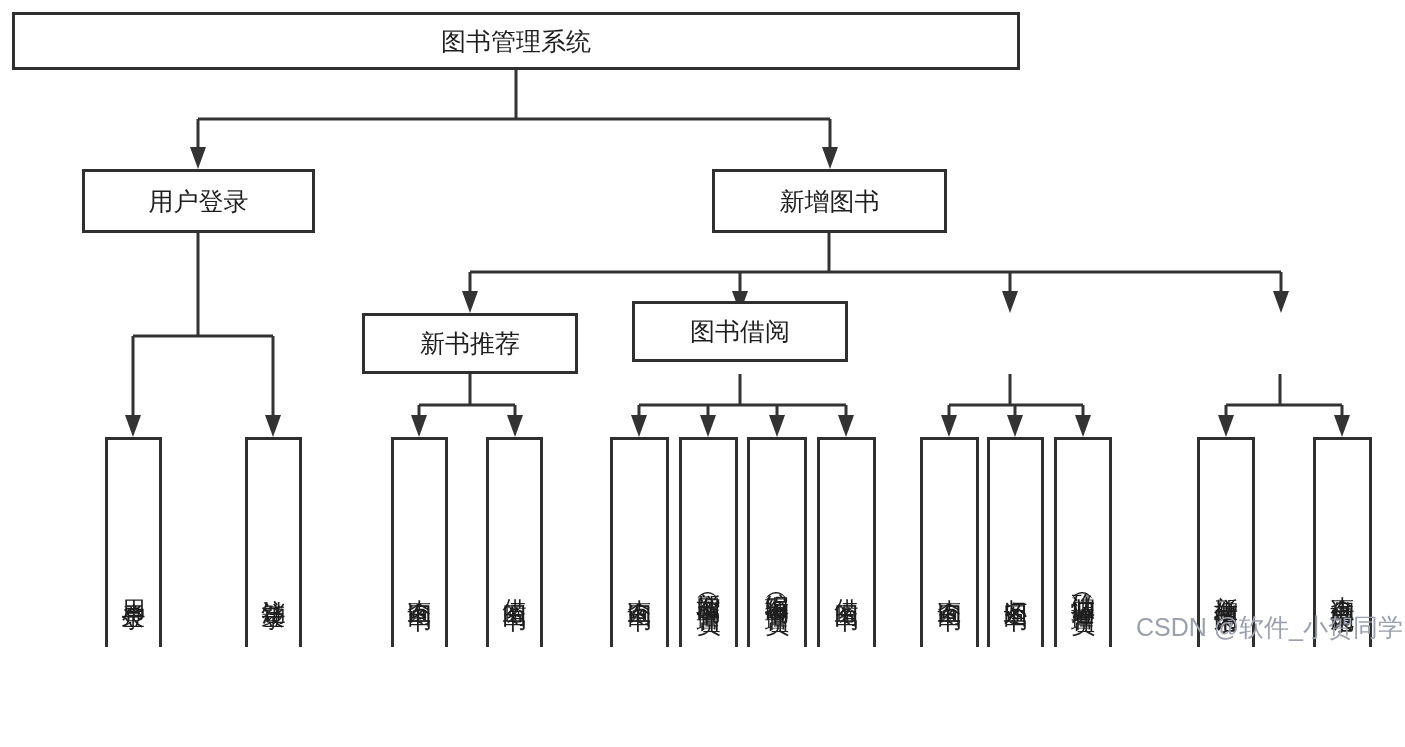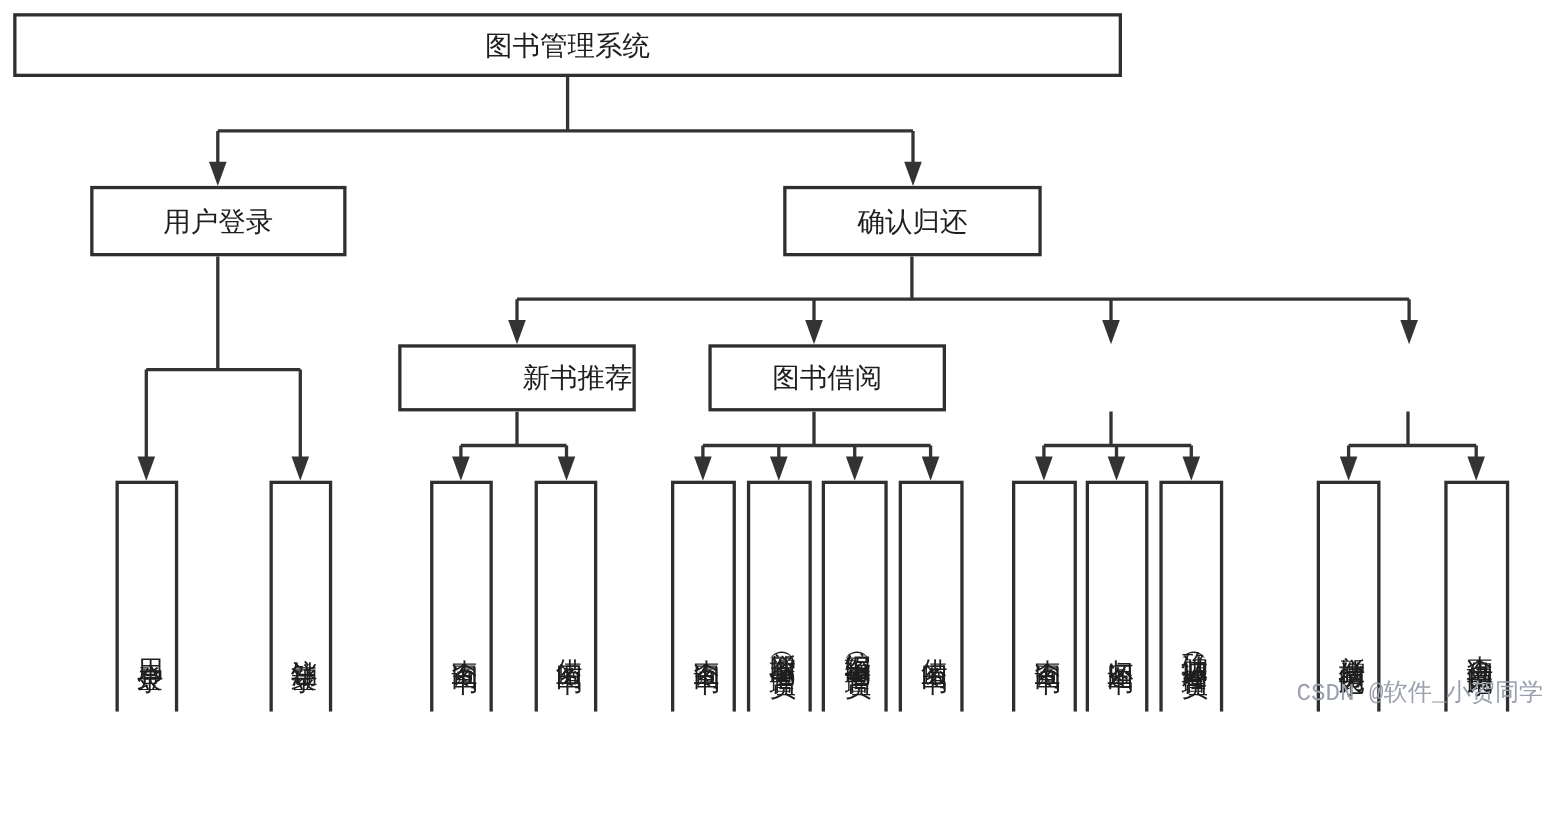--- a/index.html
+++ b/index.html
@@ -1,26 +1,26 @@
 <!DOCTYPE html>
 <html style="--background: #ffffff; --line: #333333; --box_border: #2f2f2f; --text: #1e1e1e; --watermark: #9aa0ad;"><head>
 <meta charset="utf-8">
 <style>
   html,body{margin:0;padding:0;background:#ffffff;}
   #canvas{position:relative;width:1405px;height:647px;background:var(--background,#fff);
-          font-family:Liberation Mono, monospace;overflow:hidden;}
+          font-family:Liberation Sans, sans-serif;overflow:hidden;}
   #connectors{position:absolute;left:0;top:0;}
   #connectors path{stroke:var(--line,#333333);stroke-width:3;fill:none;}
   #connectors polygon{fill:var(--line,#333333);stroke:none;}
   .box{position:absolute;box-sizing:border-box;border:3px solid var(--box_border,#2f2f2f);
        background:#ffffff;display:flex;align-items:center;justify-content:center;}
   .box .label{color:var(--text,#1e1e1e);font-size:25px;white-space:nowrap;}
   .leaf .label{writing-mode:vertical-rl;text-orientation:mixed;font-size:24px;
                letter-spacing:3px;line-height:1;white-space:normal;}
-  .watermark{position:absolute;right:2px;bottom:3px;font-size:22px;
+  .watermark{position:absolute;right:2px;bottom:3px;font-size:25px;
              color:var(--watermark,#9aa0ad);z-index:5;}
 </style>
 </head>
 <body>
 
 <div id="canvas">
 
   <svg id="connectors" width="1405" height="747" viewBox="0 0 1405 747">
 
     <path d="M516,70 V119 M198,119 H830 M198,119 V151 M830,119 V151"></path>
@@ -58,27 +58,27 @@
   </svg>
 
   <div class="box" style="left:12px;top:12px;width:1008px;height:58px;">
     <span class="label">图书管理系统</span>
   </div>
 
   <div class="box" style="left:82px;top:169px;width:233px;height:64px;">
     <span class="label">用户登录</span>
   </div>
   <div class="box" style="left:712px;top:169px;width:235px;height:64px;">
-    <span class="label">确认归还</span>
+    <span class="label">新增图书</span>
   </div>
 
-  <div class="box" style="left:362px;top:313px;width:216px;height:61px;justify-content:flex-end;">
+  <div class="box" style="left:362px;top:313px;width:216px;height:61px;">
     <span class="label">新书推荐</span>
   </div>
-  <div class="box" style="left:632px;top:313px;width:216px;height:61px;margin-left:12px;">
+  <div class="box" style="left:632px;top:301px;width:216px;height:61px;">
     <span class="label">图书借阅</span>
   </div>
 
   <div class="box leaf" style="left:105px;top:437px;width:57px;height:298px;">
     <span class="label">用户登录</span>
   </div>
   <div class="box leaf" style="left:245px;top:437px;width:57px;height:298px;">
     <span class="label">注销登录</span>
   </div>
   <div class="box leaf" style="left:391px;top:437px;width:57px;height:298px;">

